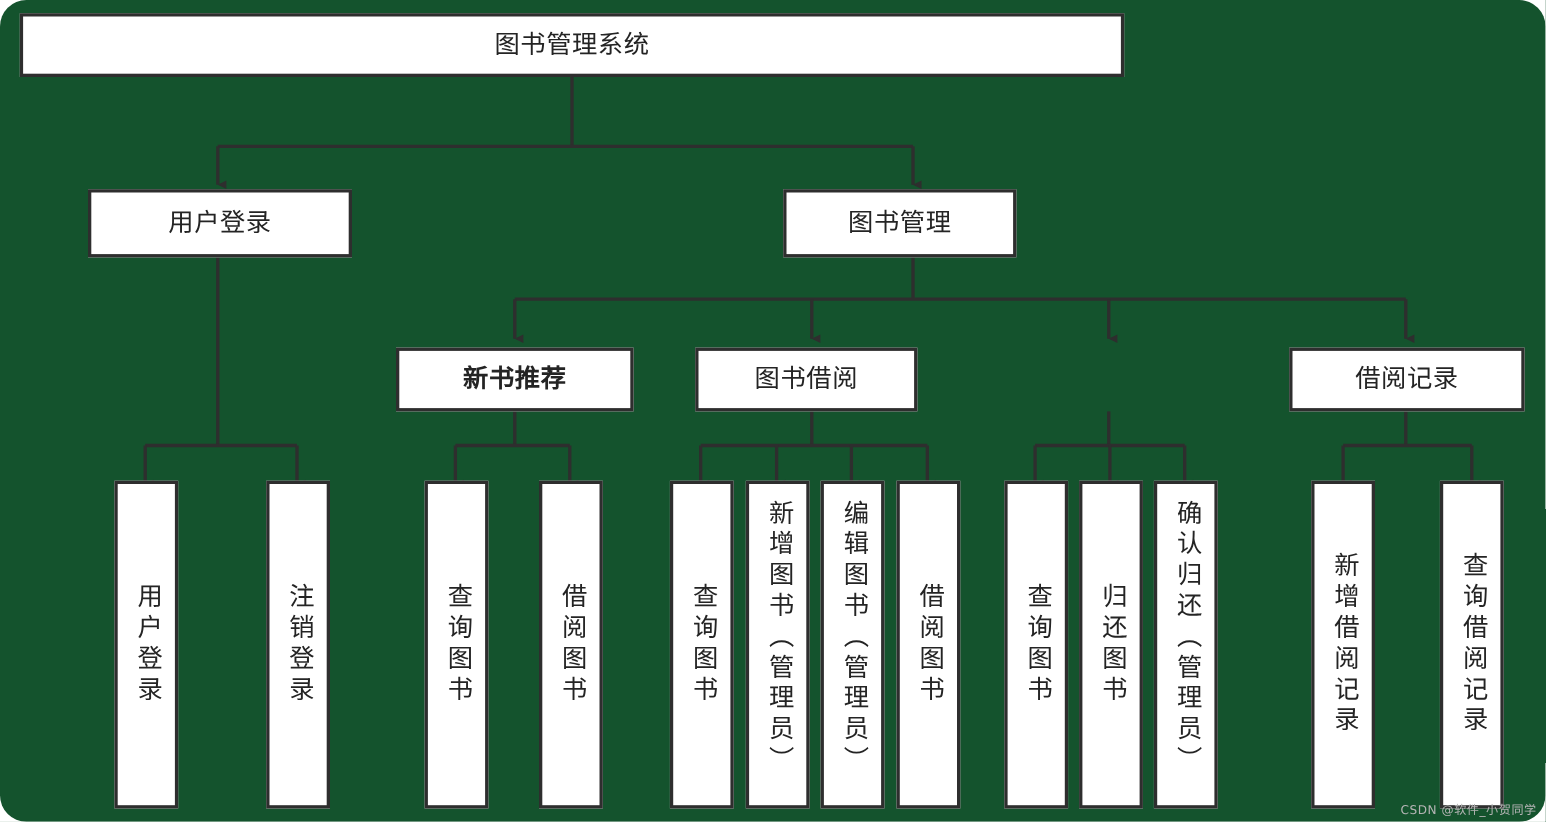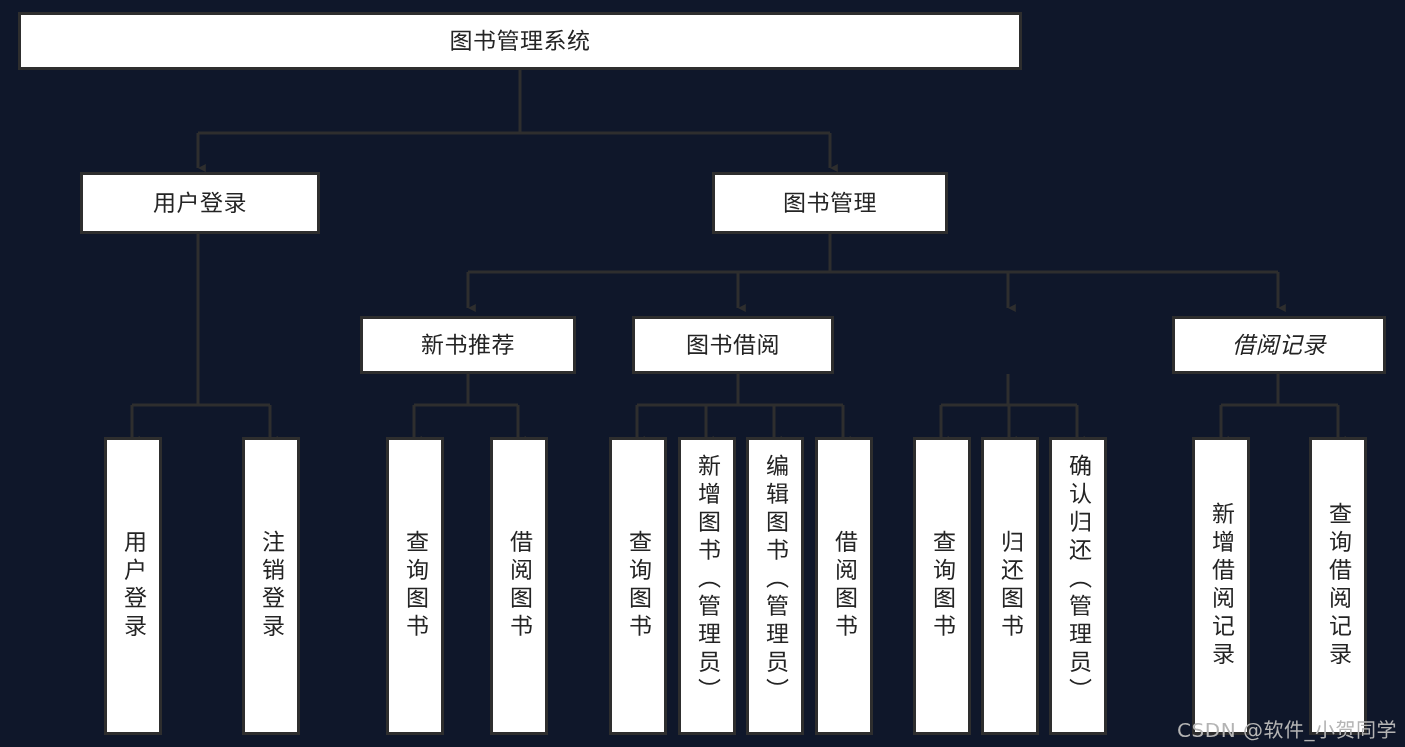--- a/index.html
+++ b/index.html
@@ -8,22 +8,23 @@
     padding: 0;
     background: #ffffff;
   }
   body {
     font-family: "DejaVu Sans", "Liberation Sans", sans-serif;
   }
   #diagram-root {
     position: relative;
     width: 1405px;
     height: 747px;
-    background: #0f172a;
+    background: #14532d;
     overflow: hidden;
+    border-radius: 24px;
   }
   #edges-layer {
     position: absolute;
     left: 0;
     top: 0;
     width: 1405px;
     height: 747px;
   }
   .node {
     position: absolute;
@@ -60,21 +61,21 @@
     max-height: 100%;
   }
   .node.vertical.centered {
     align-items: center;
     padding-top: 0;
   }
   #watermark {
     position: absolute;
     right: 8px;
     bottom: 4px;
-    font-size: 20px;
+    font-size: 11px;
     color: #b4b4b4;
     letter-spacing: 0.5px;
     z-index: 6;
     pointer-events: none;
     white-space: nowrap;
     font-family: "DejaVu Sans", "Liberation Sans", sans-serif;
   }
 </style>
 </head>
 <body>
@@ -134,34 +135,34 @@
   </svg>
 
   <div class="node" style="left:18px; top:12px; width:1004px; height:58px;">
     <span class="node-label">图书管理系统</span>
   </div>
 
   <div class="node" style="left:80px; top:172px; width:240px; height:62px;">
     <span class="node-label">用户登录</span>
   </div>
 
-  <div class="node" style="left:712px; top:172px; width:236px; height:62px;">
+  <div class="node" style="left:712px; top:172px; width:212px; height:62px;">
     <span class="node-label">图书管理</span>
   </div>
 
-  <div class="node" style="left:360px; top:316px; width:216px; height:58px;">
+  <div class="node" style="left:360px; top:316px; width:216px; height:58px;font-weight:bold;">
     <span class="node-label">新书推荐</span>
   </div>
 
   <div class="node" style="left:632px; top:316px; width:202px; height:58px;">
     <span class="node-label">图书借阅</span>
   </div>
 
 
-  <div class="node" style="left:1172px; top:316px; width:214px; height:58px;font-style:italic;">
+  <div class="node" style="left:1172px; top:316px; width:214px; height:58px;">
     <span class="node-label">借阅记录</span>
   </div>
 
   <div class="node vertical centered" style="left:104px; top:437px; width:58px; height:298px;">
     <span class="node-label">用户登录</span>
   </div>
 
   <div class="node vertical centered" style="left:242px; top:437px; width:58px; height:298px;">
     <span class="node-label">注销登录</span>
   </div>

